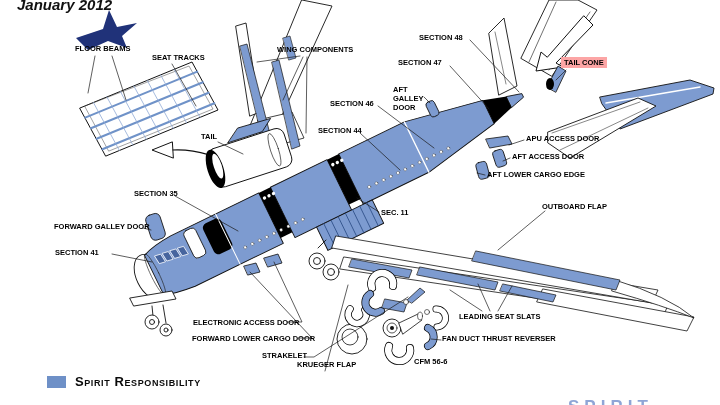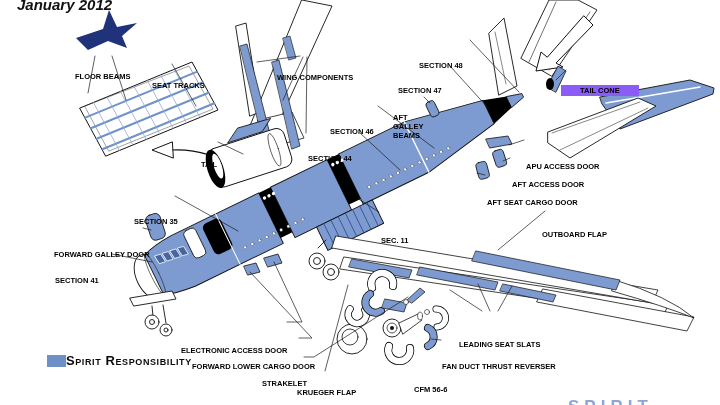--- a/index.html
+++ b/index.html
@@ -1,25 +1,25 @@
 <!DOCTYPE html>
 <html><head>
 <meta charset="utf-8">
 <style>
   html,body{margin:0;padding:0;background:#fff;}
   .stage{position:relative;width:720px;height:405px;background:#ffffff;overflow:hidden;
          font-family:"Liberation Sans","DejaVu Sans",sans-serif;}
   .stage svg{position:absolute;left:0;top:0;}
   .lbl{position:absolute;font-weight:bold;font-size:7.5px;line-height:1.2;color:#000;
-       white-space:nowrap;letter-spacing:0;z-index:5;margin-top:28px;}
+       white-space:nowrap;letter-spacing:0;z-index:5;}
   .lbl.multi{white-space:pre-line;}
-  .lbl.hl{background:#8b5cf6;padding:1px 19px;}
+  .lbl.hl{background:#fca5a5;padding:1px 3px;}
   .date{position:absolute;left:17px;top:-4px;font-size:15px;font-style:italic;font-weight:bold;
         color:#111;z-index:5;}
-  .legend{position:absolute;left:47px;top:353px;display:flex;align-items:center;z-index:5;}
+  .legend{position:absolute;left:47px;top:374px;display:flex;align-items:center;gap:9px;z-index:5;}
   .legend .swatch{width:19px;height:12px;background:#6E90C7;display:inline-block;}
   .legend .legtext{font-weight:bold;font-size:13px;font-variant:small-caps;letter-spacing:.6px;color:#0a0a0a;}
   .logo{position:absolute;left:560px;top:355px;width:160px;height:50px;z-index:4;}
   .logo-text{position:absolute;left:568px;top:397px;font-weight:bold;font-size:17px;
              letter-spacing:5px;color:#8FA5D6;z-index:4;}
 </style>
 </head>
 <body>
 
 <div class="stage">
@@ -264,33 +264,33 @@
 <div class="date">January 2012</div>
 
 <div class="lbl" style="left:75px;top:44px">FLOOR BEAMS</div>
 <div class="lbl" style="left:152px;top:53px">SEAT TRACKS</div>
 <div class="lbl" style="left:277px;top:45px">WING COMPONENTS</div>
 <div class="lbl" style="left:419px;top:33px">SECTION 48</div>
 <div class="lbl" style="left:398px;top:58px">SECTION 47</div>
 <div class="lbl hl" style="left:561px;top:57px">TAIL CONE</div>
 <div class="lbl multi" style="left:393px;top:85px">AFT
 GALLEY
-BEAMS</div>
+DOOR</div>
 <div class="lbl" style="left:330px;top:99px">SECTION 46</div>
-<div class="lbl" style="left:308px;top:126px">SECTION 44</div>
+<div class="lbl" style="left:318px;top:126px">SECTION 44</div>
 <div class="lbl" style="left:201px;top:132px">TAIL</div>
 <div class="lbl" style="left:526px;top:134px">APU ACCESS DOOR</div>
 <div class="lbl" style="left:512px;top:152px">AFT ACCESS DOOR</div>
-<div class="lbl" style="left:487px;top:170px">AFT SEAT CARGO DOOR</div>
+<div class="lbl" style="left:487px;top:170px">AFT LOWER CARGO EDGE</div>
 <div class="lbl" style="left:134px;top:189px">SECTION 35</div>
 <div class="lbl" style="left:381px;top:208px">SEC. 11</div>
 <div class="lbl" style="left:542px;top:202px">OUTBOARD FLAP</div>
 <div class="lbl" style="left:54px;top:222px">FORWARD GALLEY DOOR</div>
 <div class="lbl" style="left:55px;top:248px">SECTION 41</div>
-<div class="lbl" style="left:181px;top:318px">ELECTRONIC ACCESS DOOR</div>
+<div class="lbl" style="left:193px;top:318px">ELECTRONIC ACCESS DOOR</div>
 <div class="lbl" style="left:192px;top:334px">FORWARD LOWER CARGO DOOR</div>
 <div class="lbl" style="left:262px;top:351px">STRAKELET</div>
 <div class="lbl" style="left:297px;top:360px">KRUEGER FLAP</div>
 <div class="lbl" style="left:459px;top:312px">LEADING SEAT SLATS</div>
 <div class="lbl" style="left:442px;top:334px">FAN DUCT THRUST REVERSER</div>
 <div class="lbl" style="left:414px;top:357px">CFM 56-6</div>
 
 <div class="legend">
   <span class="swatch"></span>
   <span class="legtext">Spirit Responsibility</span>

